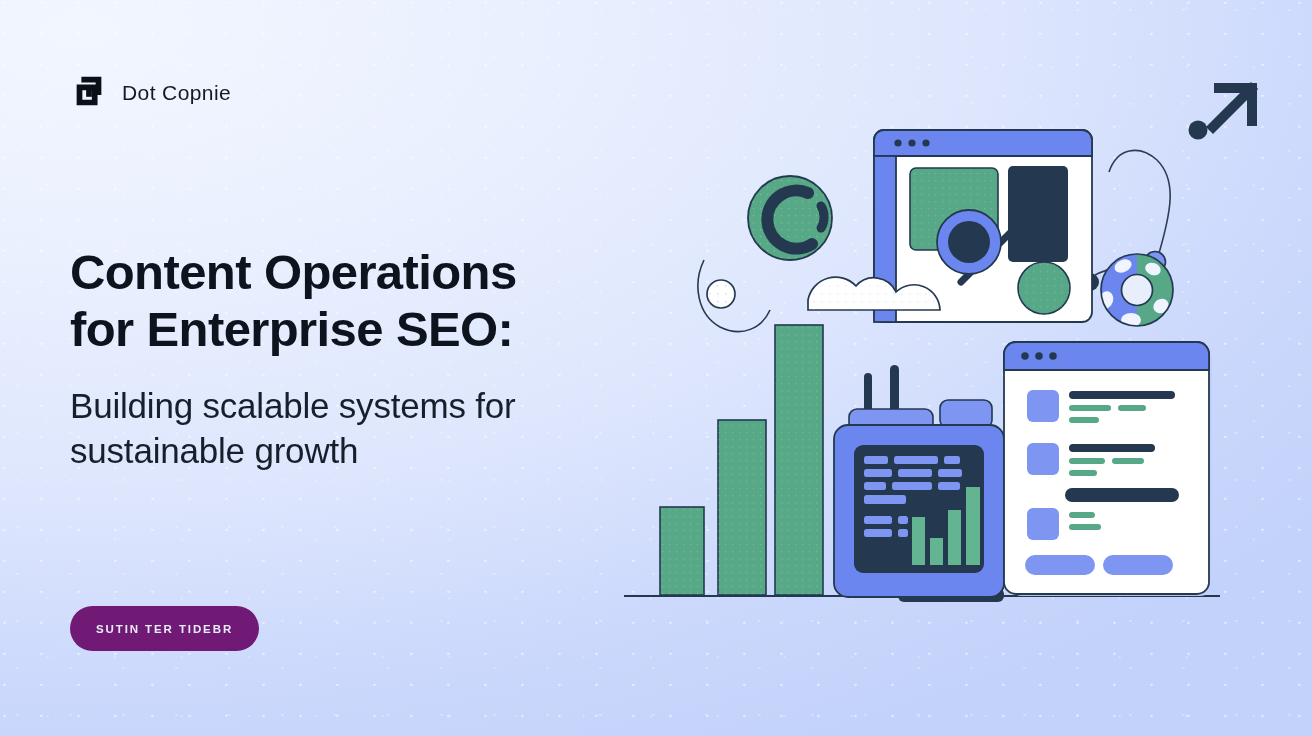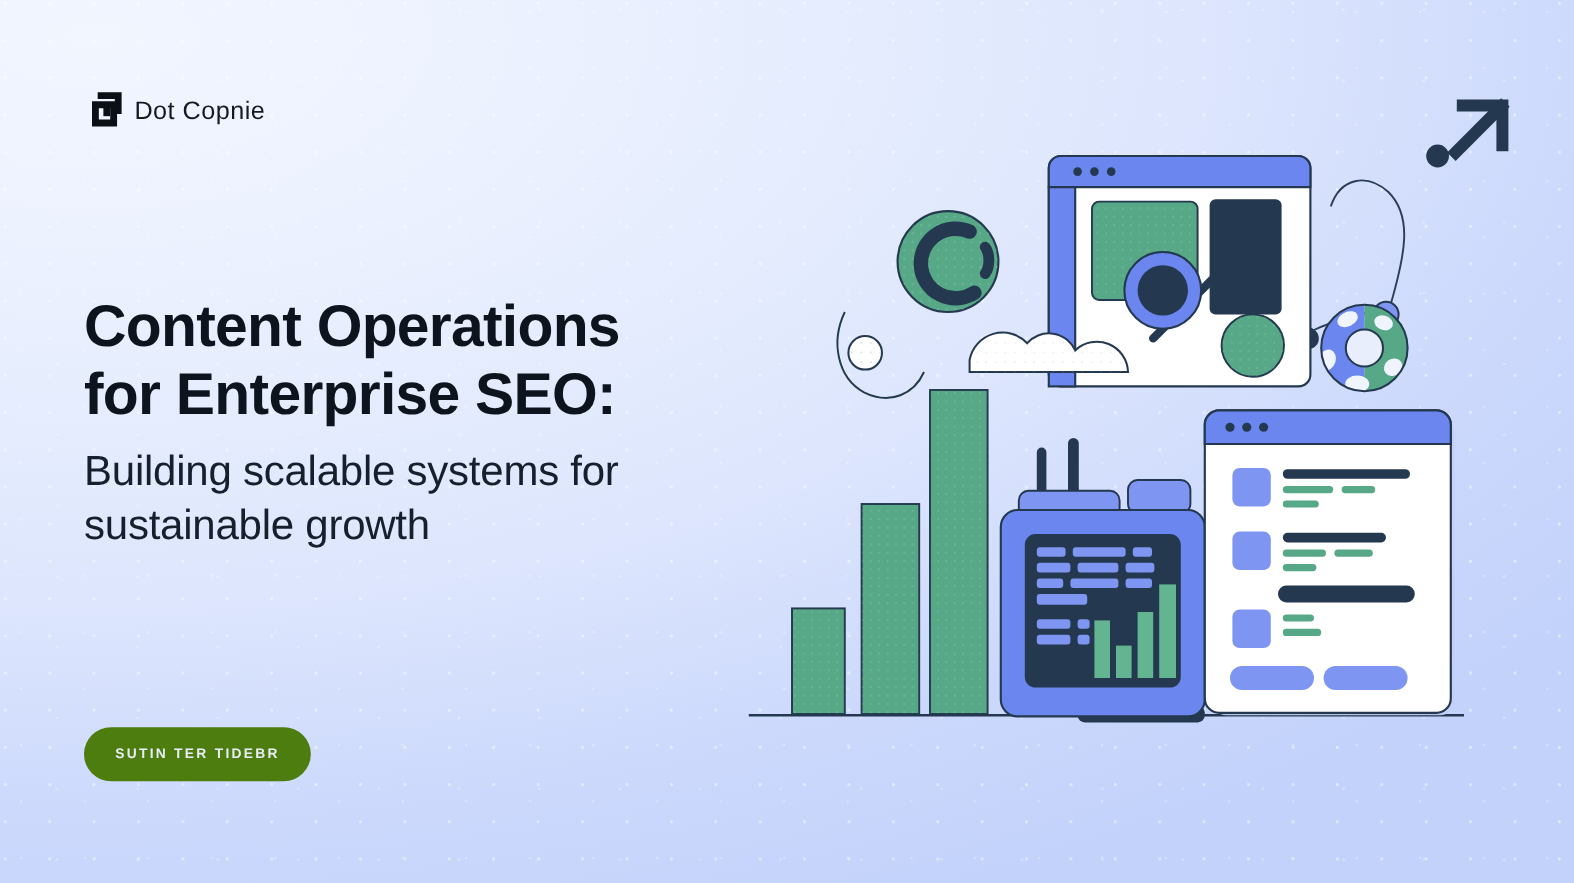--- a/index.html
+++ b/index.html
@@ -16,39 +16,39 @@
     position:absolute; inset:0; pointer-events:none;
     background-image:
       radial-gradient(circle at 12% 9%, rgba(255,255,255,.85) 0 1.1px, transparent 1.4px),
       radial-gradient(circle at 33% 21%, rgba(255,255,255,.6) 0 1px, transparent 1.3px),
       radial-gradient(circle at 71% 14%, rgba(255,255,255,.5) 0 1px, transparent 1.3px);
     background-size:37px 31px, 53px 47px, 67px 59px;
     opacity:.55;
   }
 
   
-  .brand{ position:absolute; left:70px; top:74px; display:flex; align-items:center; gap:4px; }
+  .brand{ position:absolute; left:70px; top:74px; display:flex; align-items:center; gap:14px; }
   .brand-mark{ width:38px; height:38px; display:block; }
   .brand-name{ font-size:21px; letter-spacing:.4px; color:#141a24; font-weight:400; }
 
   
   .copy{ position:absolute; left:70px; top:244px; width:620px; }
   .headline{
     font-size:49px; line-height:1.17; font-weight:700; color:#0e141e;
     letter-spacing:-0.6px; white-space:pre-line;
   }
   .subhead{
-    margin-top:11px; font-size:35px; line-height:1.3; font-weight:400;
+    margin-top:24px; font-size:35px; line-height:1.3; font-weight:400;
     color:#16202c; letter-spacing:-0.2px; white-space:pre-line;
   }
 
   
   .cta{
     position:absolute; left:70px; top:606px;
-    background:#4d7c0f; color:#e8edf7; border:none; border-radius:40px;
+    background:#701a75; color:#e8edf7; border:none; border-radius:40px;
     padding:0 26px; height:45px; min-width:139px;
     font-size:11.5px; letter-spacing:1.9px; font-weight:700;
     font-family:"Liberation Sans", sans-serif; cursor:pointer;
     display:flex; align-items:center; justify-content:center;
     filter:blur(.28px);
   }
 
   
   .art{ position:absolute; left:612px; top:60px; width:700px; height:560px; }
   .art svg{ display:block; width:100%; height:100%; }

